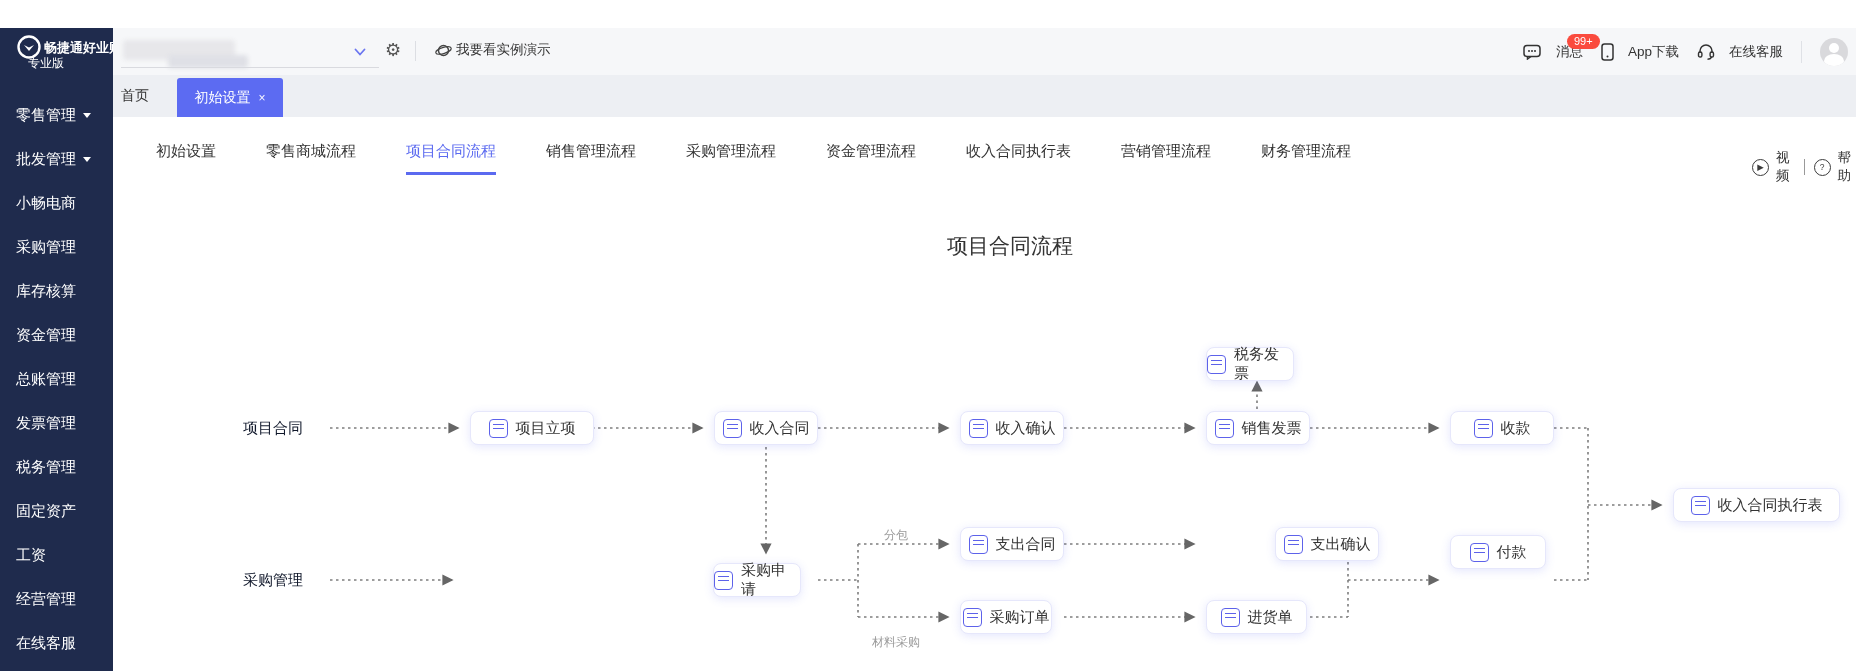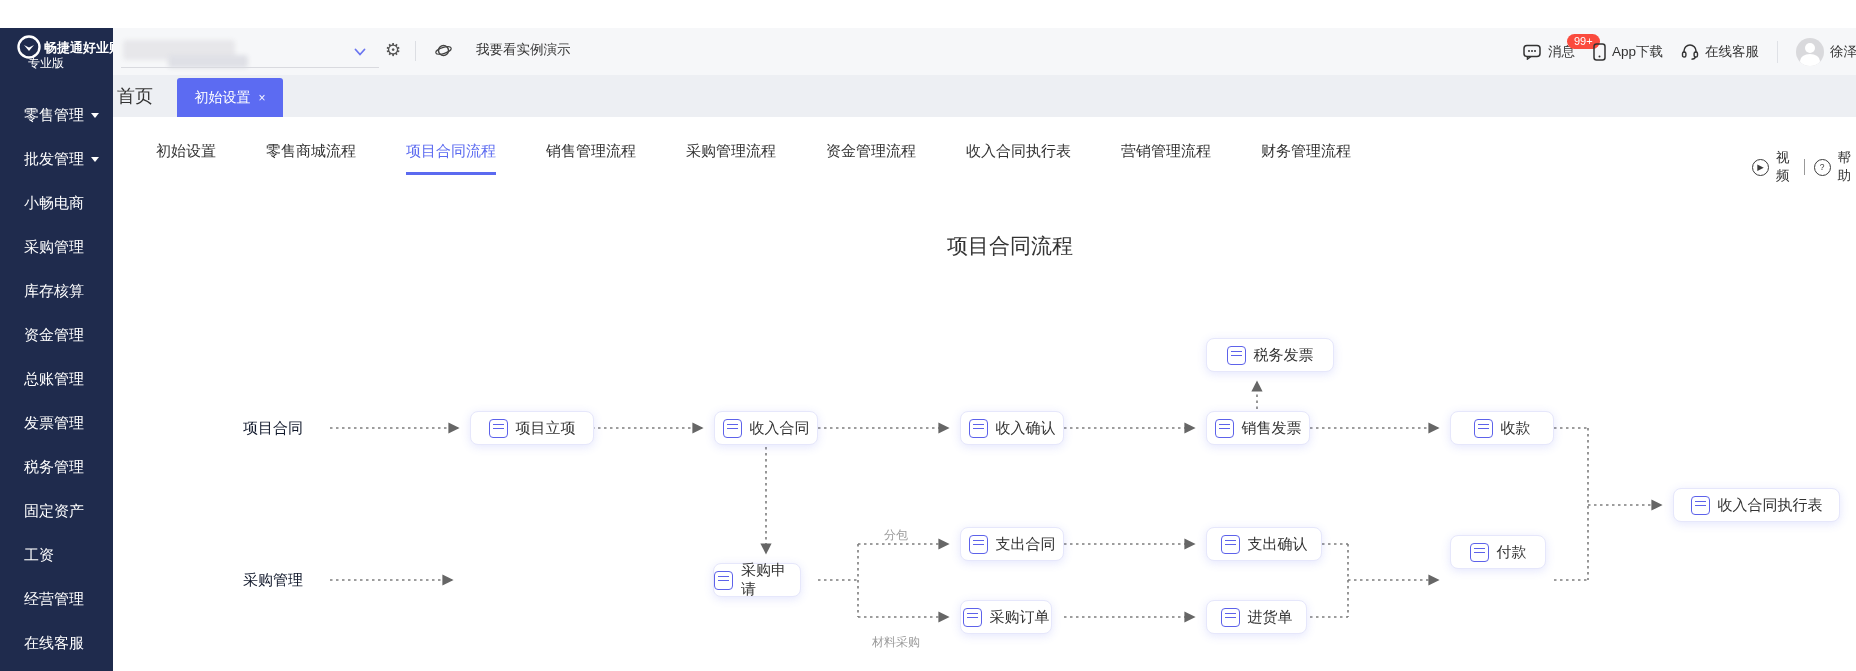--- a/index.html
+++ b/index.html
@@ -13,39 +13,39 @@
   .brand-name{position:absolute;left:44px;top:11px;font-size:13px;font-weight:bold;white-space:nowrap}
   .brand-edition{position:absolute;left:28px;top:27px;font-size:12px}
   
   .header{position:absolute;left:113px;top:28px;width:1743px;height:47px;background:#f6f7f9}
   .redact1{position:absolute;left:10px;top:12px;width:112px;height:20px;background:#e7e7ea;border-radius:4px;filter:blur(2px)}
   .redact2{position:absolute;left:55px;top:27px;width:80px;height:13px;background:#dfe0e6;border-radius:4px;filter:blur(2px)}
   .org-underline{position:absolute;left:8px;top:39px;width:258px;border-bottom:1px solid #d9dadf}
   .chevron-down{position:absolute;left:240px;top:17px;width:14px;height:14px}
   .gear{position:absolute;left:272px;top:11px;font-size:18px;color:#555;line-height:22px}
   .hdr-div1{position:absolute;left:302px;top:13px;height:20px;border-left:1px solid #dcdee3}
-  .demo{position:absolute;left:322px;top:13px;display:flex;align-items:center;gap:24px;font-size:13.5px;color:#333}
+  .demo{position:absolute;left:322px;top:13px;display:flex;align-items:center;gap:4px;font-size:13.5px;color:#333}
   .hdr-right{position:absolute;left:1410px;top:0;height:47px;display:flex;align-items:center;gap:18px;font-size:13.5px;color:#333;white-space:nowrap}
-  .hgroup{display:flex;align-items:center;gap:6px;position:relative}
+  .hgroup{display:flex;align-items:center;gap:14px;position:relative}
   .badge{position:absolute;left:44px;top:-9px;background:#fa4b3e;color:#fff;font-size:11px;line-height:15px;
          padding:0 7px;border-radius:9px;font-weight:normal}
   .hdr-div2{height:22px;border-left:1px solid #dfe1e6}
   .avatar{width:28px;height:28px;border-radius:50%;background:#d9d9dc;position:relative;overflow:hidden;flex:none}
   .avatar::before{content:"";position:absolute;left:9px;top:5px;width:10px;height:10px;border-radius:50%;background:#fff}
   .avatar::after{content:"";position:absolute;left:4px;top:16px;width:20px;height:14px;border-radius:50%;background:#fff}
   
   .tabstrip{position:absolute;left:113px;top:75px;width:1743px;height:42px;background:#edeff3}
   .tab-home{position:absolute;left:0;top:0;width:44px;height:42px;display:flex;align-items:center;justify-content:center;
-            font-size:18px;color:#333}
+            font-size:14px;color:#333}
   .tab-active{position:absolute;left:64px;top:3px;width:106px;height:39px;background:#5c6bf2;color:#fff;
               display:flex;align-items:center;justify-content:center;gap:8px;font-size:14px;border-radius:3px 3px 0 0}
   .tab-close{font-size:12px;opacity:.95}
   
   .sidebar{position:absolute;left:0;top:75px;width:113px;height:596px;background:#1f2b4d;overflow:hidden}
-  .side-item{height:44px;margin:0 0 0 0;display:flex;align-items:center;padding-left:24px;color:#fff;font-size:15px;cursor:pointer}
+  .side-item{height:44px;margin:0 0 0 0;display:flex;align-items:center;padding-left:16px;color:#fff;font-size:15px;cursor:pointer}
   .side-item:first-child{margin-top:18px}
   .caret{width:0;height:0;border-left:4.5px solid transparent;border-right:4.5px solid transparent;border-top:5.5px solid #fff;margin-left:7px}
   
   .panel{position:absolute;left:113px;top:117px;width:1743px;height:554px;background:#fff}
   .subnav{position:absolute;left:156px;top:142px;display:flex;gap:50px;font-size:15px;color:#333}
   .subtab{padding-bottom:11px;cursor:pointer;border-bottom:3px solid transparent;white-space:nowrap}
   .subtab.active{color:#5b6af0;border-bottom-color:#5b6af0}
   .subnav-right{position:absolute;left:1752px;top:149px;display:flex;align-items:center;gap:7px;font-size:13.5px;color:#333}
   .circ-ic{width:15px;height:15px;border:1.3px solid #3c3c3c;border-radius:50%;display:flex;align-items:center;justify-content:center;
            font-size:8.5px;color:#3c3c3c;flex:none;line-height:1}
@@ -251,29 +251,29 @@
   <span>收入确认</span>
 </div>
 <div class="node" style="left:1206px;top:411px;width:104px">
   <span class="nicon"></span>
   <span>销售发票</span>
 </div>
 <div class="node" style="left:1450px;top:411px;width:104px">
   <span class="nicon"></span>
   <span>收款</span>
 </div>
-<div class="node" style="left:1206px;top:338px;width:128px">
+<div class="node" style="left:1206px;top:347px;width:88px">
   <span class="nicon"></span>
   <span>税务发票</span>
 </div>
 <div class="node" style="left:960px;top:527px;width:104px">
   <span class="nicon"></span>
   <span>支出合同</span>
 </div>
-<div class="node" style="left:1206px;top:527px;width:116px">
+<div class="node" style="left:1275px;top:527px;width:104px">
   <span class="nicon"></span>
   <span>支出确认</span>
 </div>
 <div class="node" style="left:713px;top:563px;width:88px">
   <span class="nicon"></span>
   <span>采购申请</span>
 </div>
 <div class="node" style="left:960px;top:600px;width:92px">
   <span class="nicon"></span>
   <span>采购订单</span>

